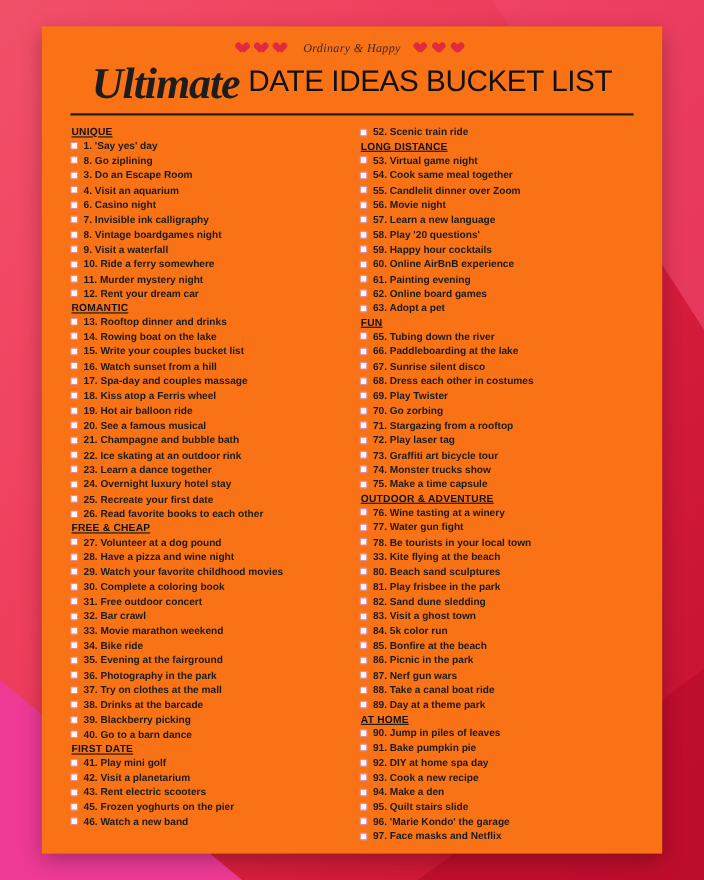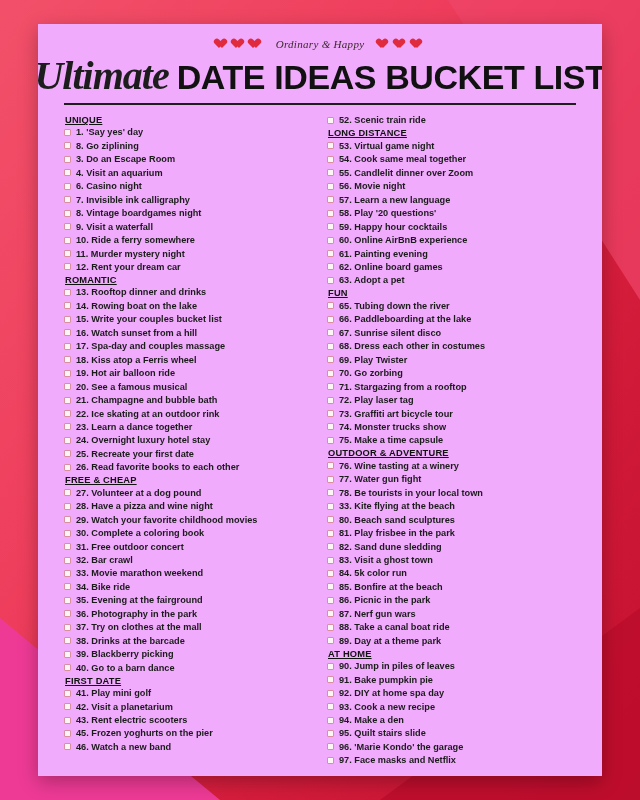--- a/index.html
+++ b/index.html
@@ -34,21 +34,21 @@
     width: 260px; height: 240px;
     background: #bb0c2c;
     clip-path: polygon(100% 20%, 100% 100%, 0 100%);
     opacity: .8;
   }
 
   .sheet {
     position: absolute;
     left: 38px; top: 24px;
     width: 564px; height: 752px;
-    background: #f0abfc;
+    background: #f97316;
     box-shadow: 0 6px 18px rgba(0,0,0,.28);
     padding: 0;
     overflow: hidden;
   }
 
   .hearts-row {
     display: flex; justify-content: center; align-items: center;
     gap: 6px;
     padding-top: 14px;
     height: 26px;
@@ -71,37 +71,37 @@
   }
   .heart::before { transform: rotate(-45deg); transform-origin: 0 100%; }
   .heart::after  { transform: rotate(45deg);  transform-origin: 100% 100%; left: -1px; }
 
   .title-wrap {
     text-align: center;
     margin-top: 4px;
     padding: 0 18px;
   }
   .title-line {
-    display: flex; align-items: flex-end; justify-content: center; gap: 8px;
+    display: flex; align-items: center; justify-content: center; gap: 8px;
     white-space: nowrap;
   }
   .title-script {
     font-family: "Liberation Serif", serif;
     font-style: italic;
     font-weight: bold;
     font-size: 40px;
     color: #1d1d1d;
     letter-spacing: -1px;
     line-height: 1;
     transform: translateY(2px);
   }
   .title-bold {
     font-family: "Liberation Sans", sans-serif;
-    font-weight: bold;
-    font-size: 34px;
+    font-weight: normal;
+    font-size: 27px;
     letter-spacing: -0.4px;
     color: #111;
     line-height: 1;
   }
   .rule {
     height: 2px; background: #1d1d1d; margin: 9px 26px 0 26px;
   }
 
   .columns {
     display: flex;

